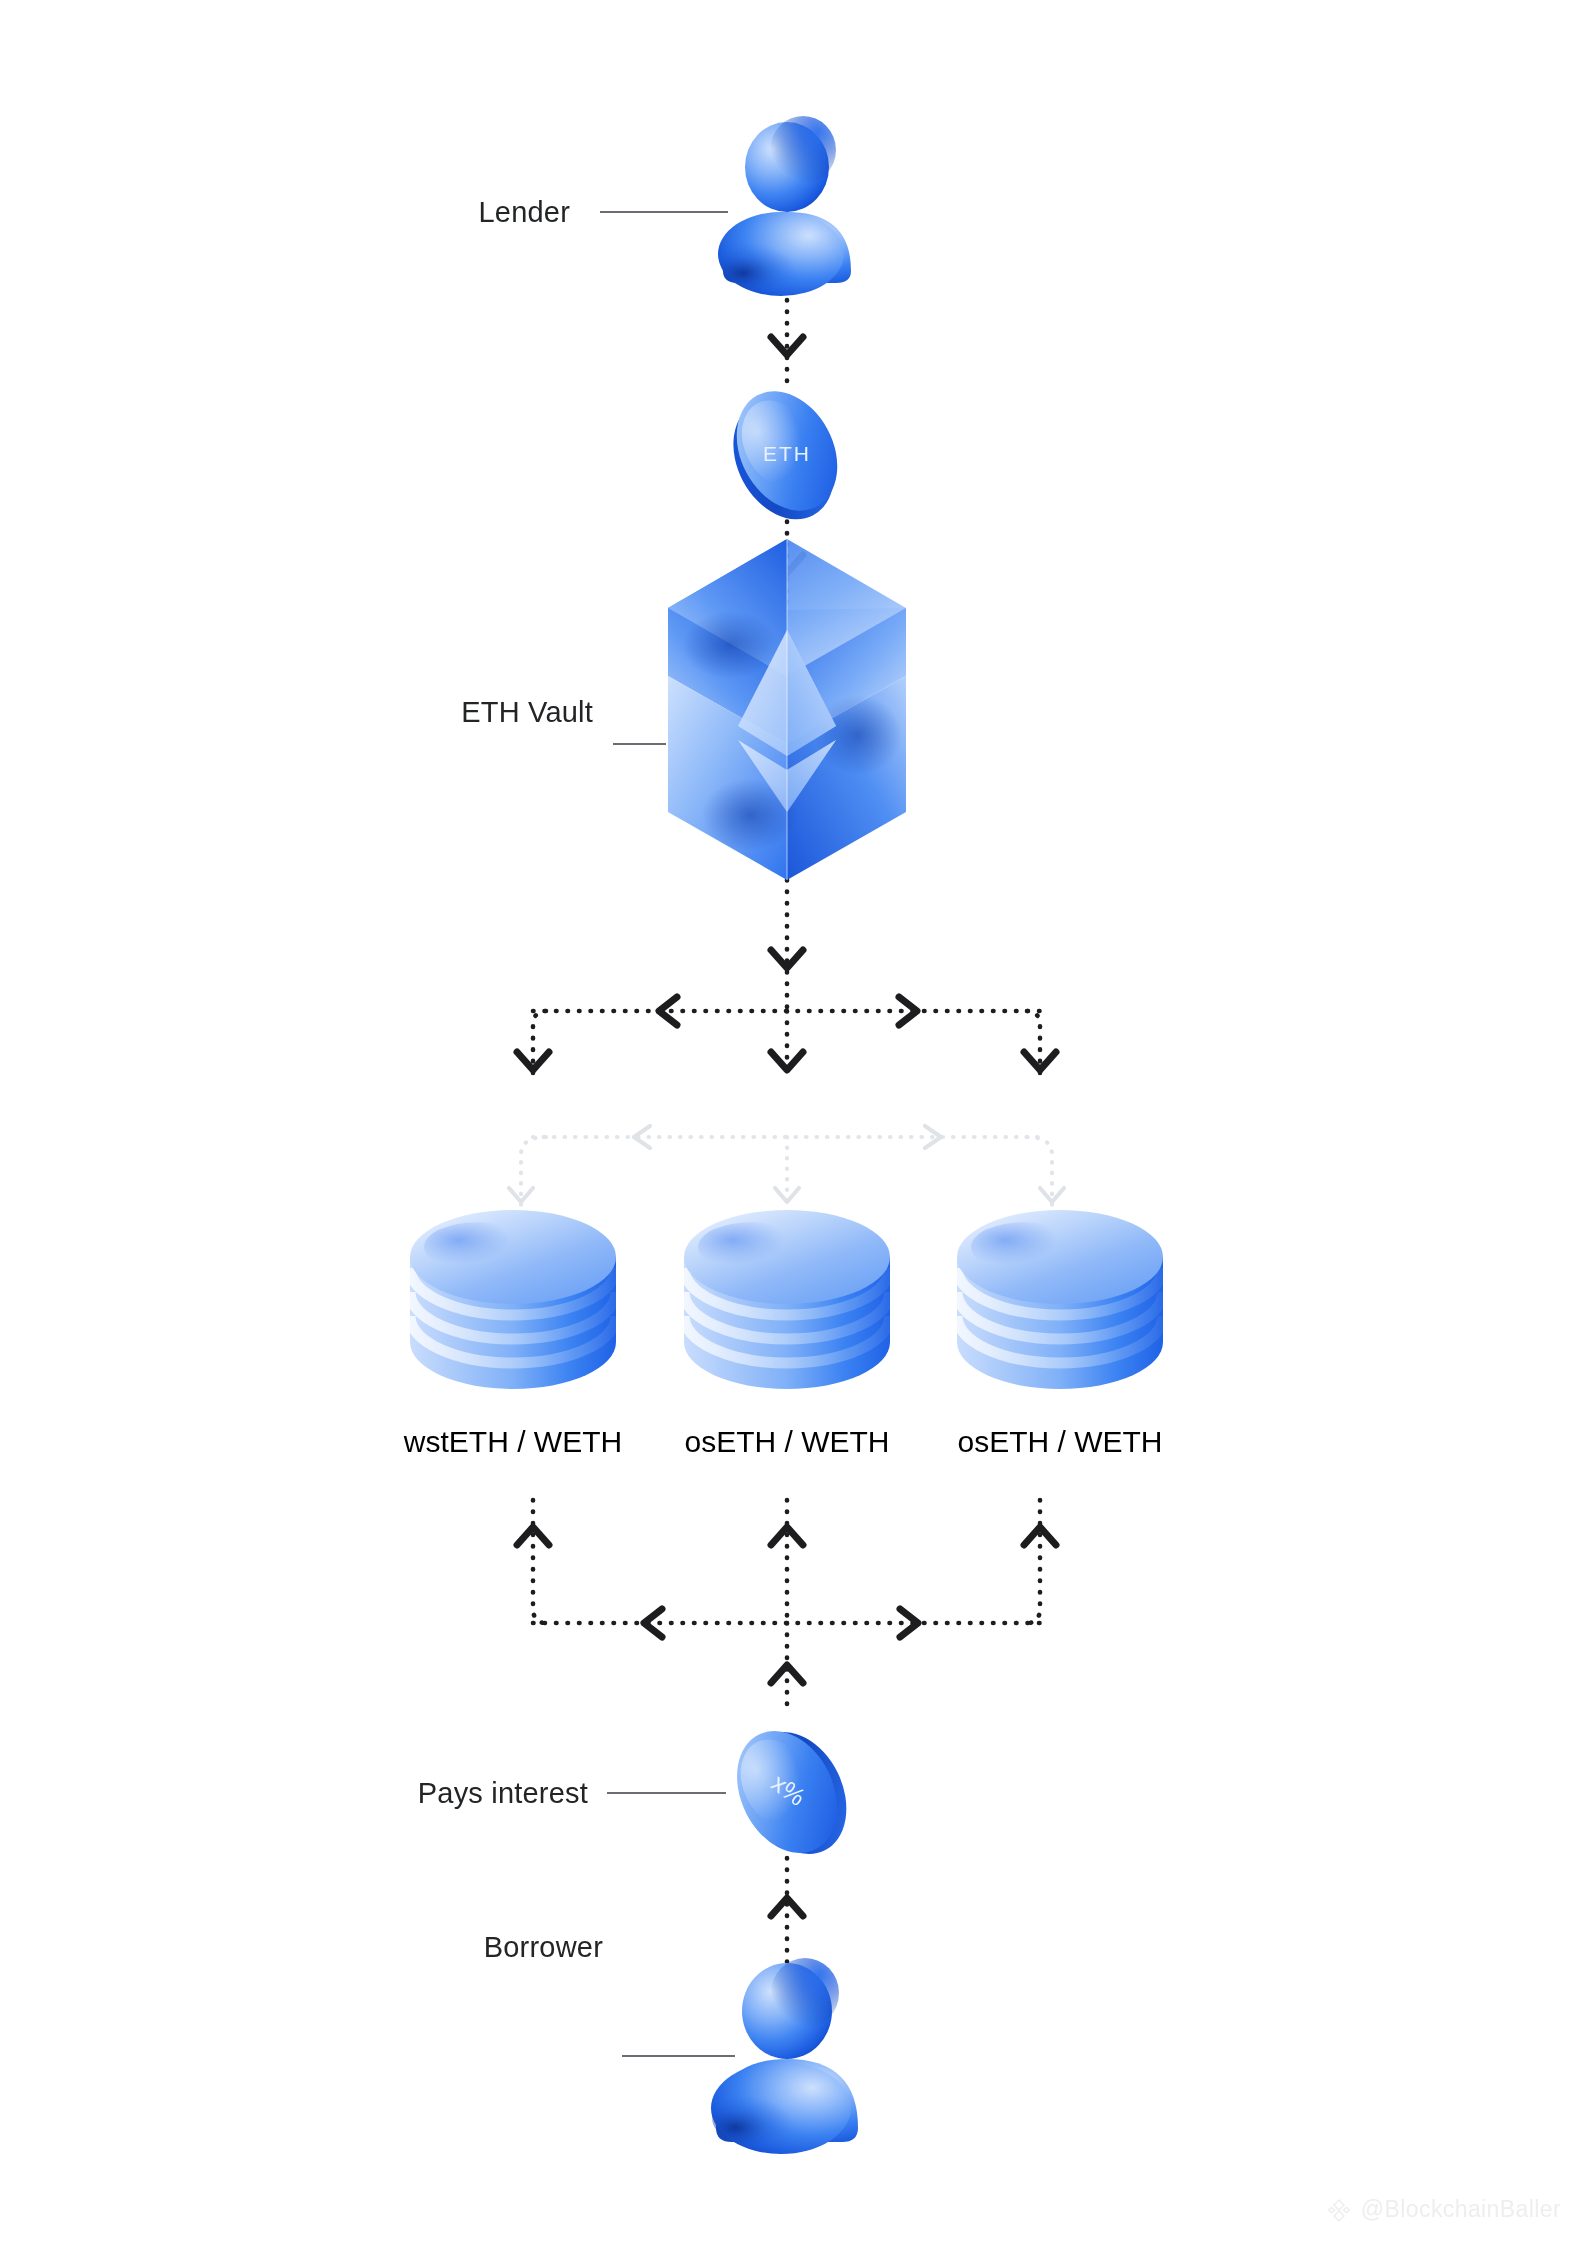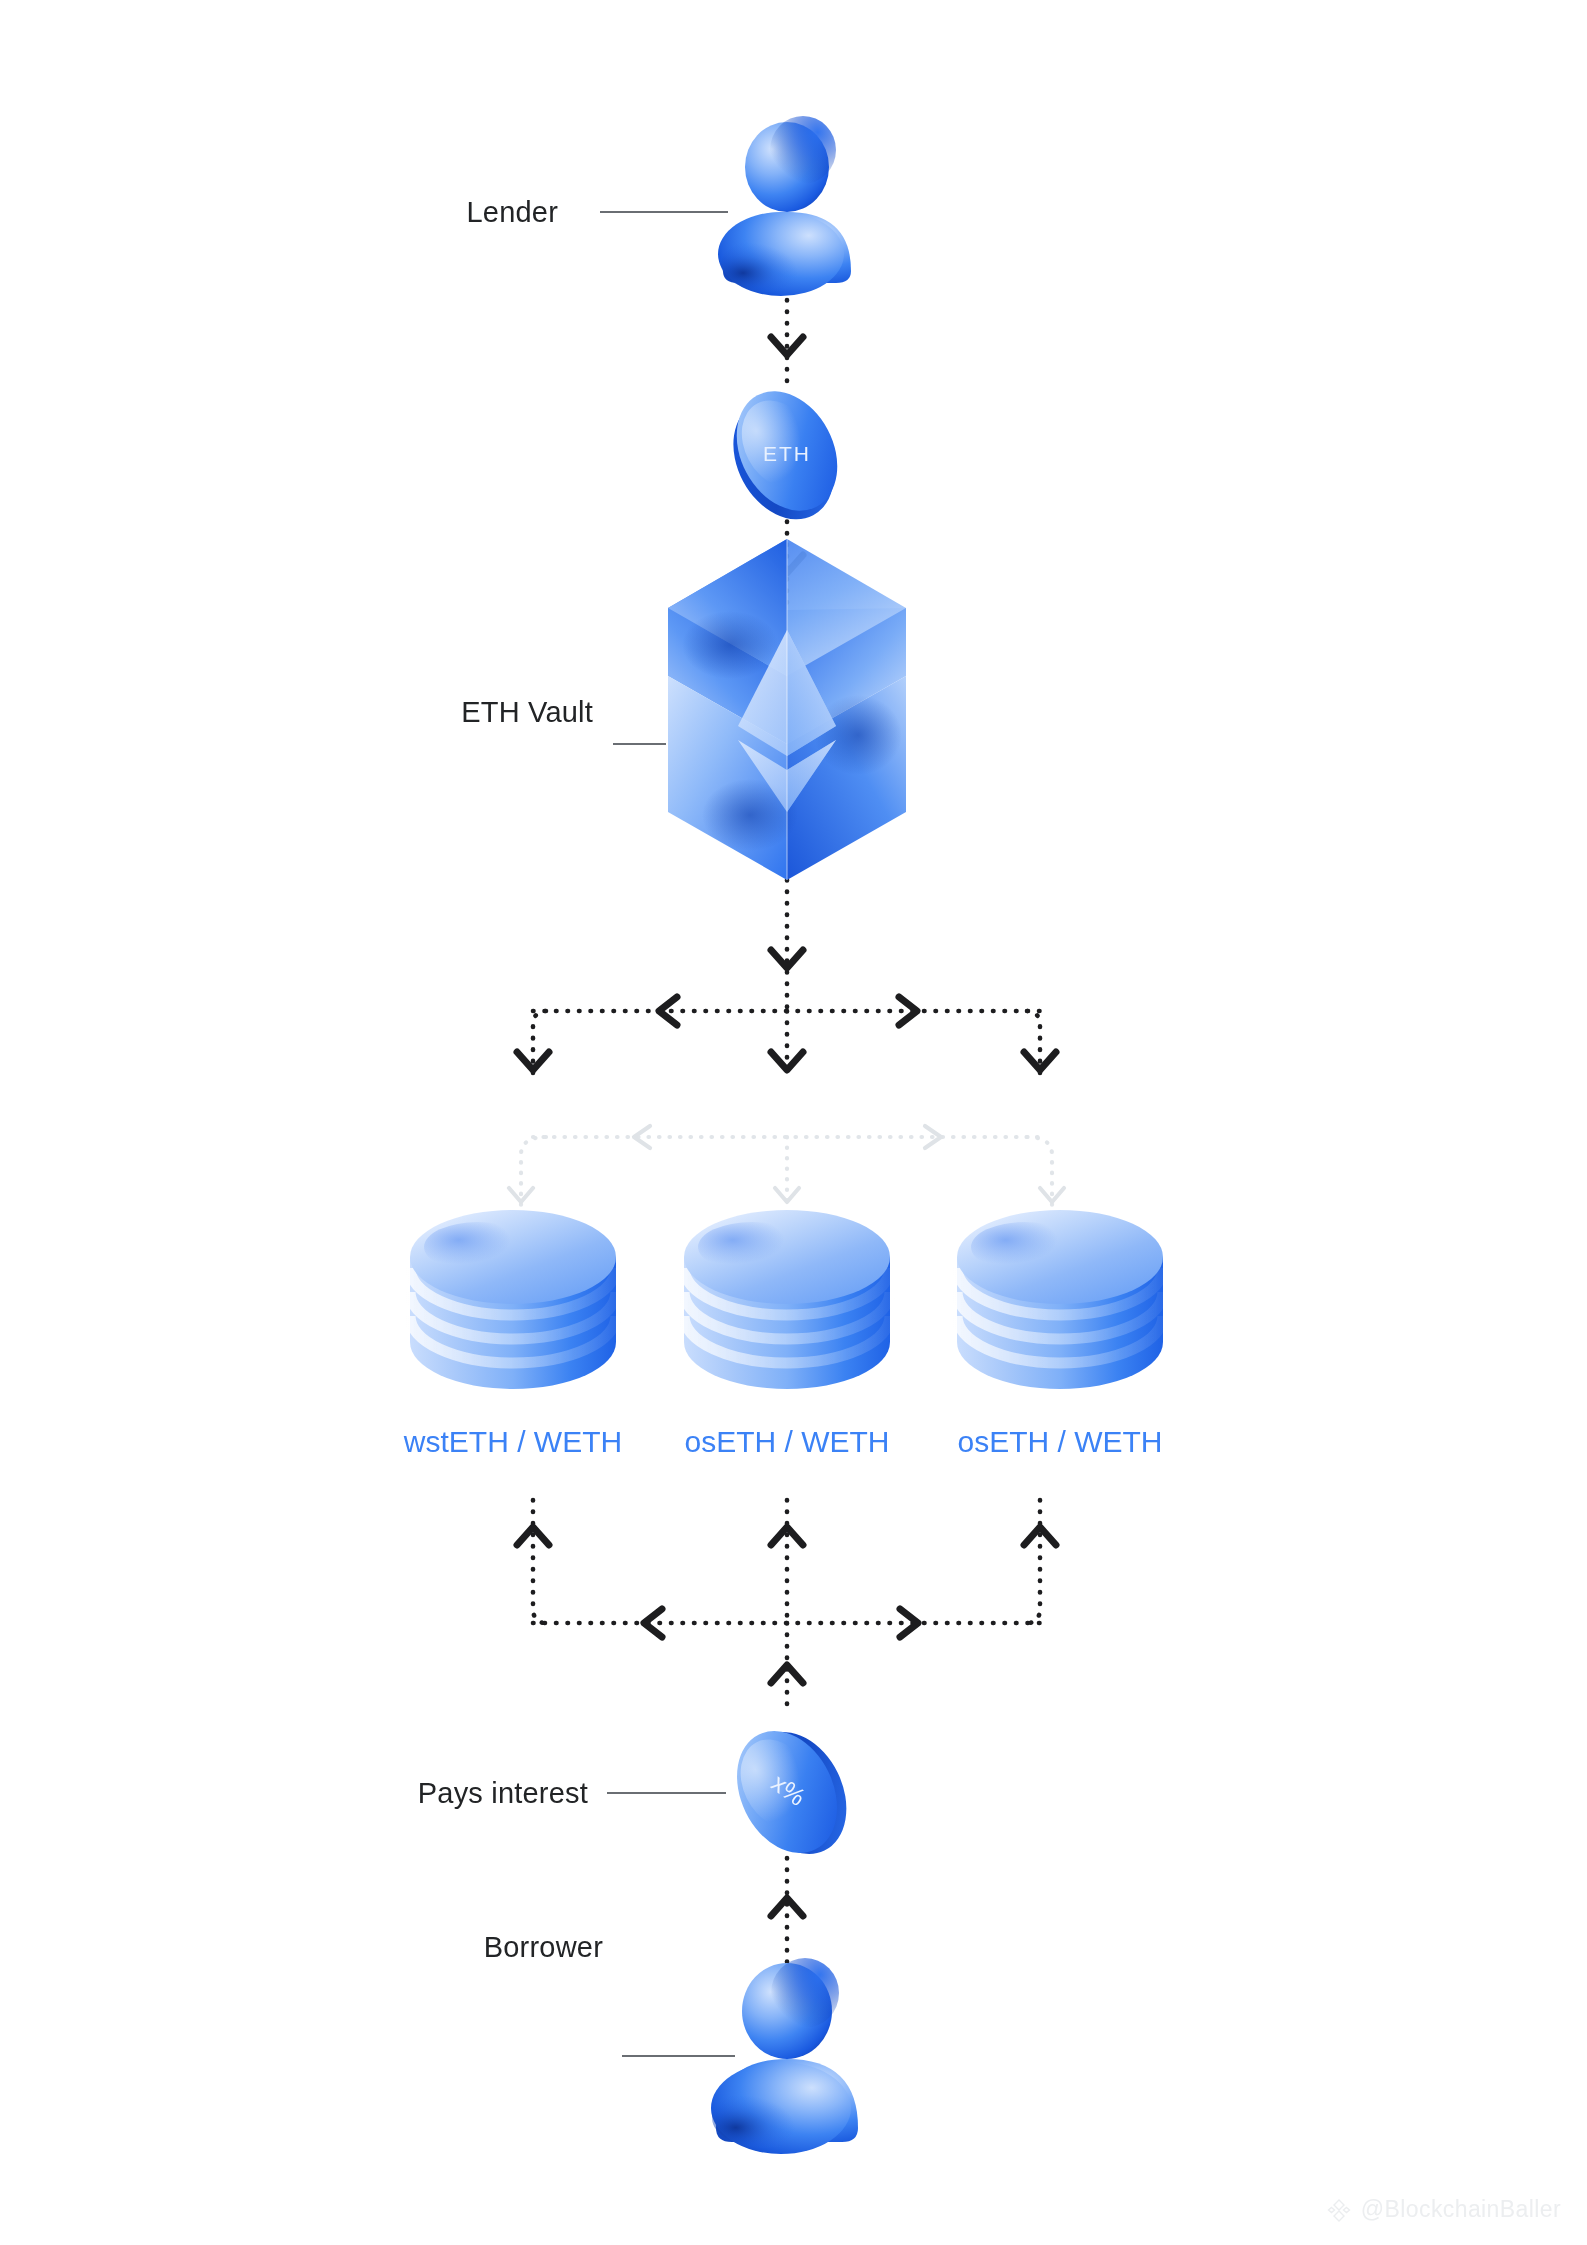--- a/index.html
+++ b/index.html
@@ -36,21 +36,21 @@
     letter-spacing: 0.2px;
     white-space: nowrap;
   }
   .lbl.right {
     text-align: right;
   }
   .pool-lbl {
     position: absolute;
     font-family: "Liberation Sans", sans-serif;
     font-size: 30px;
-    color: #3b82f6;
+    color: #000000;
     white-space: nowrap;
     text-align: center;
     transform: translateX(-50%);
   }
   .watermark {
     position: absolute;
     right: 26px;
     bottom: 22px;
     display: flex;
     align-items: center;
@@ -322,21 +322,21 @@
 
     <g>
       <ellipse cx="787" cy="2011" rx="45" ry="48" fill="url(#headGrad)"></ellipse>
       <ellipse cx="805" cy="1993" rx="34" ry="35" fill="url(#headGrad2)"></ellipse>
       <path d="M 716 2128 Q 716 2059 787 2059 Q 858 2059 858 2128 Q 858 2142 842 2142 L 732 2142 Q 716 2142 716 2128 Z" fill="url(#bodyGrad)"></path>
       <ellipse cx="781" cy="2108" rx="70" ry="46" fill="url(#bodyGrad)"></ellipse>
       <ellipse cx="766" cy="2118" rx="54" ry="30" fill="url(#bodyShade)"></ellipse>
     </g>
   </svg>
 
-  <div class="lbl right" style="left:368px; top:196px; width:190px;">Lender</div>
+  <div class="lbl right" style="left:380px; top:196px; width:190px;">Lender</div>
 
   <div class="lbl right" style="left:388px; top:696px; width:205px;">ETH Vault</div>
 
   <div class="lbl right" style="left:318px; top:1777px; width:270px;">Pays interest</div>
 
   <div class="lbl right" style="left:388px; top:1931px; width:215px;">Borrower</div>
 
   <div class="pool-lbl" style="left:513px; top:1425px;">wstETH / WETH</div>
   <div class="pool-lbl" style="left:787px; top:1425px;">osETH / WETH</div>
   <div class="pool-lbl" style="left:1060px; top:1425px;text-align:center;">osETH / WETH</div>

